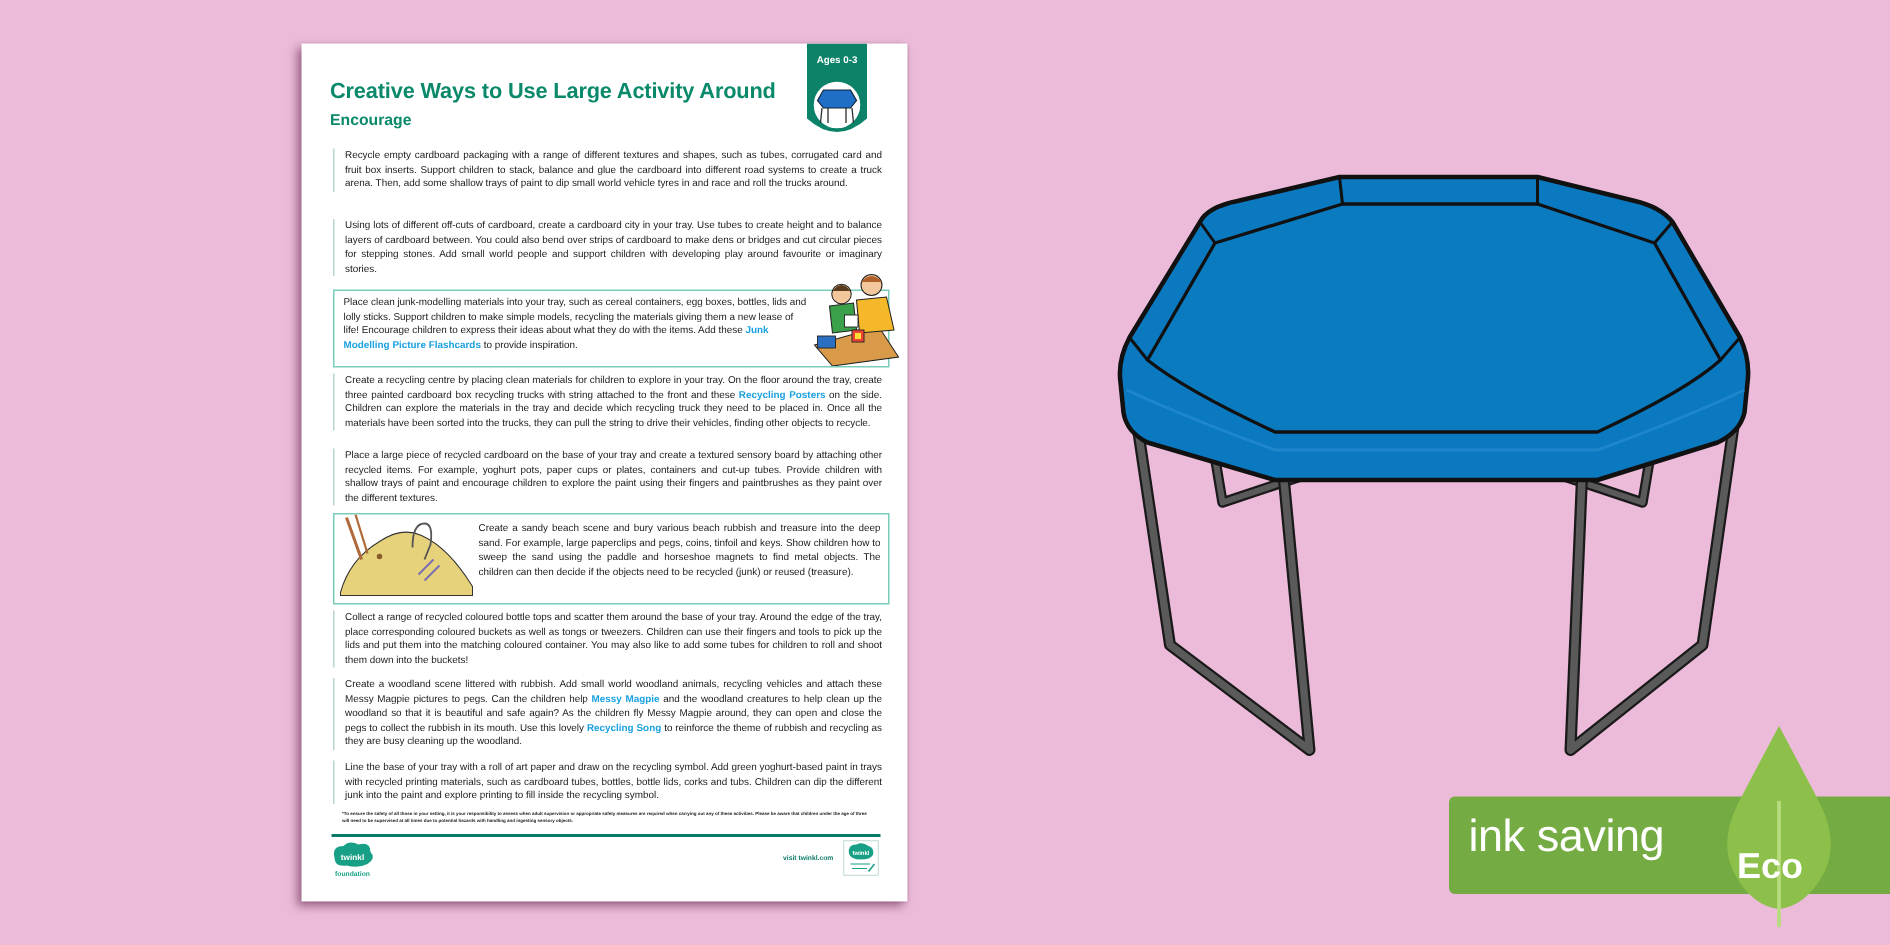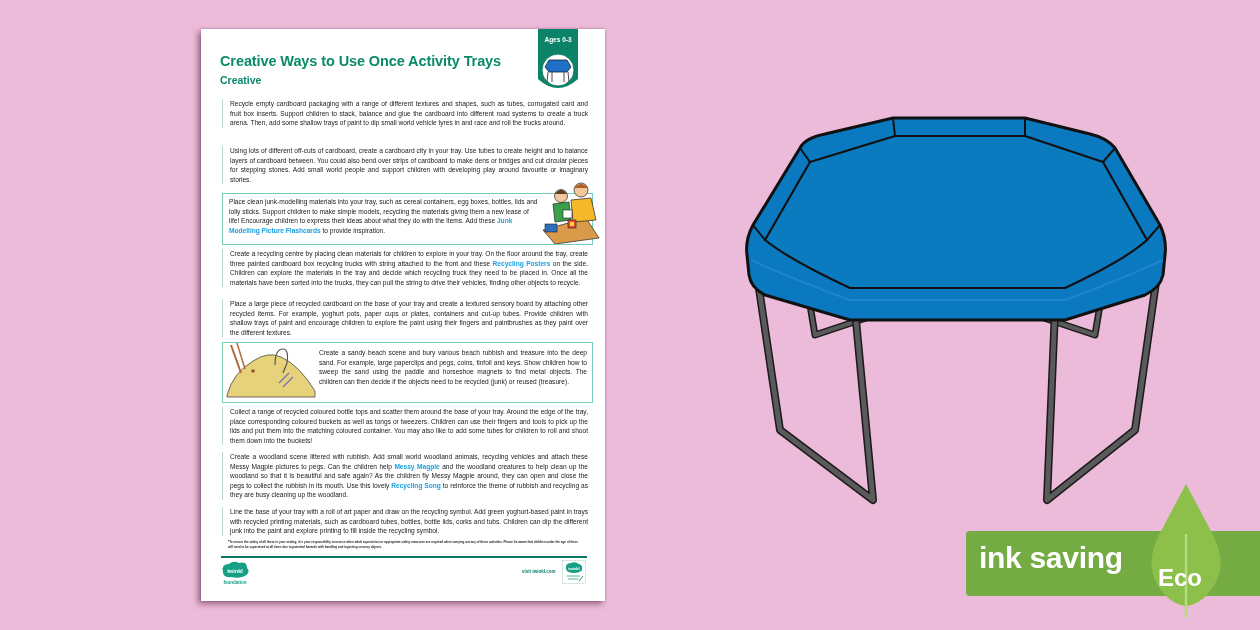--- a/index.html
+++ b/index.html
@@ -53,35 +53,35 @@
 
   .tray { position: absolute; left: 735px; top: 110px; width: 445px; height: 405px; }
   .tray svg { width: 100%; height: 100%; }
 
   .eco-banner {
     position: absolute; left: 966px; top: 531px; width: 294px; height: 65px;
     background: #74ab42; border-radius: 4px 0 0 4px;
   }
   .eco-banner .ink {
     position: absolute; left: 13px; top: 10px;
-    font-size: 30px; color: #ffffff; letter-spacing: -0.3px; font-weight: bold;
+    font-size: 30px; color: #ffffff; letter-spacing: -0.3px;
   }
   .eco-leaf { position: absolute; left: 1146px; top: 482px; width: 80px; height: 138px; }
   .eco-leaf svg { width: 100%; height: 100%; }
   .eco-word {
     position: absolute; left: 1158px; top: 564px;
     font-size: 24px; font-weight: bold; color: #ffffff;
   }
 </style>
 </head>
 <body>
 
 <div class="sheet">
-  <div class="title">Creative Ways to Use Once Activity Trays</div>
-  <div class="subtitle">Creative</div>
+  <div class="title">Creative Ways to Use Large Activity Around</div>
+  <div class="subtitle">Encourage</div>
 
   <div class="age-badge">
     <svg viewBox="0 0 40 64">
       <path d="M0 0 H40 V50 Q20 68 0 50 Z" fill="#0c8268"></path>
       <text x="20" y="13" font-size="6.5" fill="#fff" text-anchor="middle" font-family="Liberation Sans, sans-serif" font-weight="bold">Ages 0-3</text>
       <circle cx="20" cy="41" r="16" fill="#fff" stroke="#0c8268" stroke-width="1"></circle>
       <path d="M7 38 L11 31 H29 L33 38 L29 43 H11 Z" fill="#1f6fc7" stroke="#123" stroke-width="0.8"></path>
       <path d="M10 43 L9 53 M14 43 L14 53 M26 43 L26 53 M30 43 L31 53" stroke="#333" stroke-width="0.9" fill="none"></path>
     </svg>
   </div>

